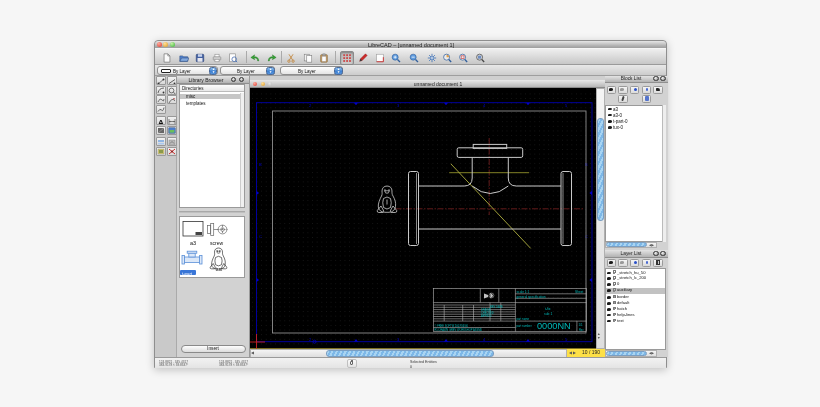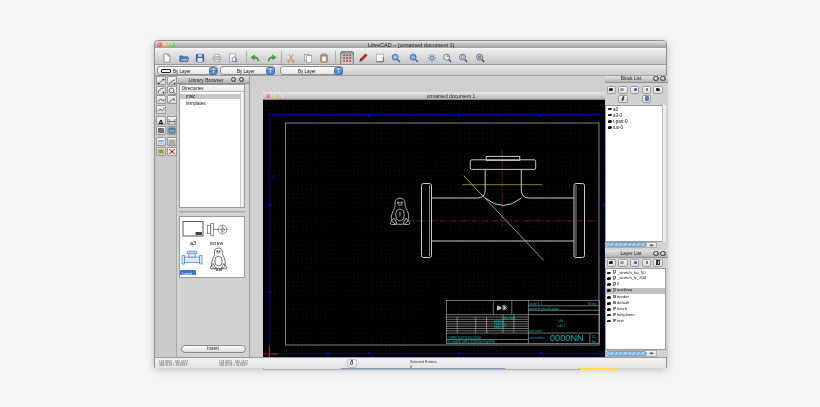--- a/index.html
+++ b/index.html
@@ -33,21 +33,21 @@
        border:1px solid #999;border-radius:1px;}
   
   #libpanel{position:absolute;left:22px;top:0;width:72.5px;height:100%;background:#d2d2d2;
        border-right:1px solid #9a9a9a;}
   .paneltitle{position:absolute;left:0;top:0;width:100%;height:8px;
        background:linear-gradient(#e4e4e4,#b2b2b2);border-bottom:1px solid #8f8f8f;}
   .rbtn{position:absolute;width:5.2px;height:5.2px;border-radius:50%;top:1.2px;
        background:radial-gradient(circle at 38% 32%,#f8f8f8,#aaa 60%,#666);border:0.6px solid #3a3a3a;}
   .whitebox{position:absolute;background:#fff;border:1px solid #9a9a9a;}
   
-  #subwin{position:absolute;left:94.5px;top:16px;width:355.5px;height:278px;background:#fde047;margin-left:13px;}
+  #subwin{position:absolute;left:94.5px;top:4px;width:355.5px;height:278px;background:#fde047;}
   #subtitle{position:absolute;left:0;top:0;width:100%;height:8.5px;
        background:linear-gradient(#e8e8e8,#b6b6b6);border-bottom:1px solid #8a8a8a;}
   .stl{position:absolute;width:4.2px;height:4.2px;border-radius:50%;top:2px;}
   
   #rightpanels{position:absolute;left:450px;top:0;width:63px;height:100%;background:#d2d2d2;}
   .minibtn{position:absolute;width:9.5px;height:8px;background:linear-gradient(#f5f5f5,#dadada);
        border:1px solid #9a9a9a;border-radius:1.5px;}
   .eye{position:absolute;width:4.2px;height:2.7px;background:#1a1a1a;border-radius:50% 50% 50% 15%;}
   .lock{position:absolute;width:2.4px;height:2px;background:#808080;border-radius:0.4px;}
   .lock:before{content:"";position:absolute;left:0.4px;top:-1.4px;width:1.4px;height:1.6px;

